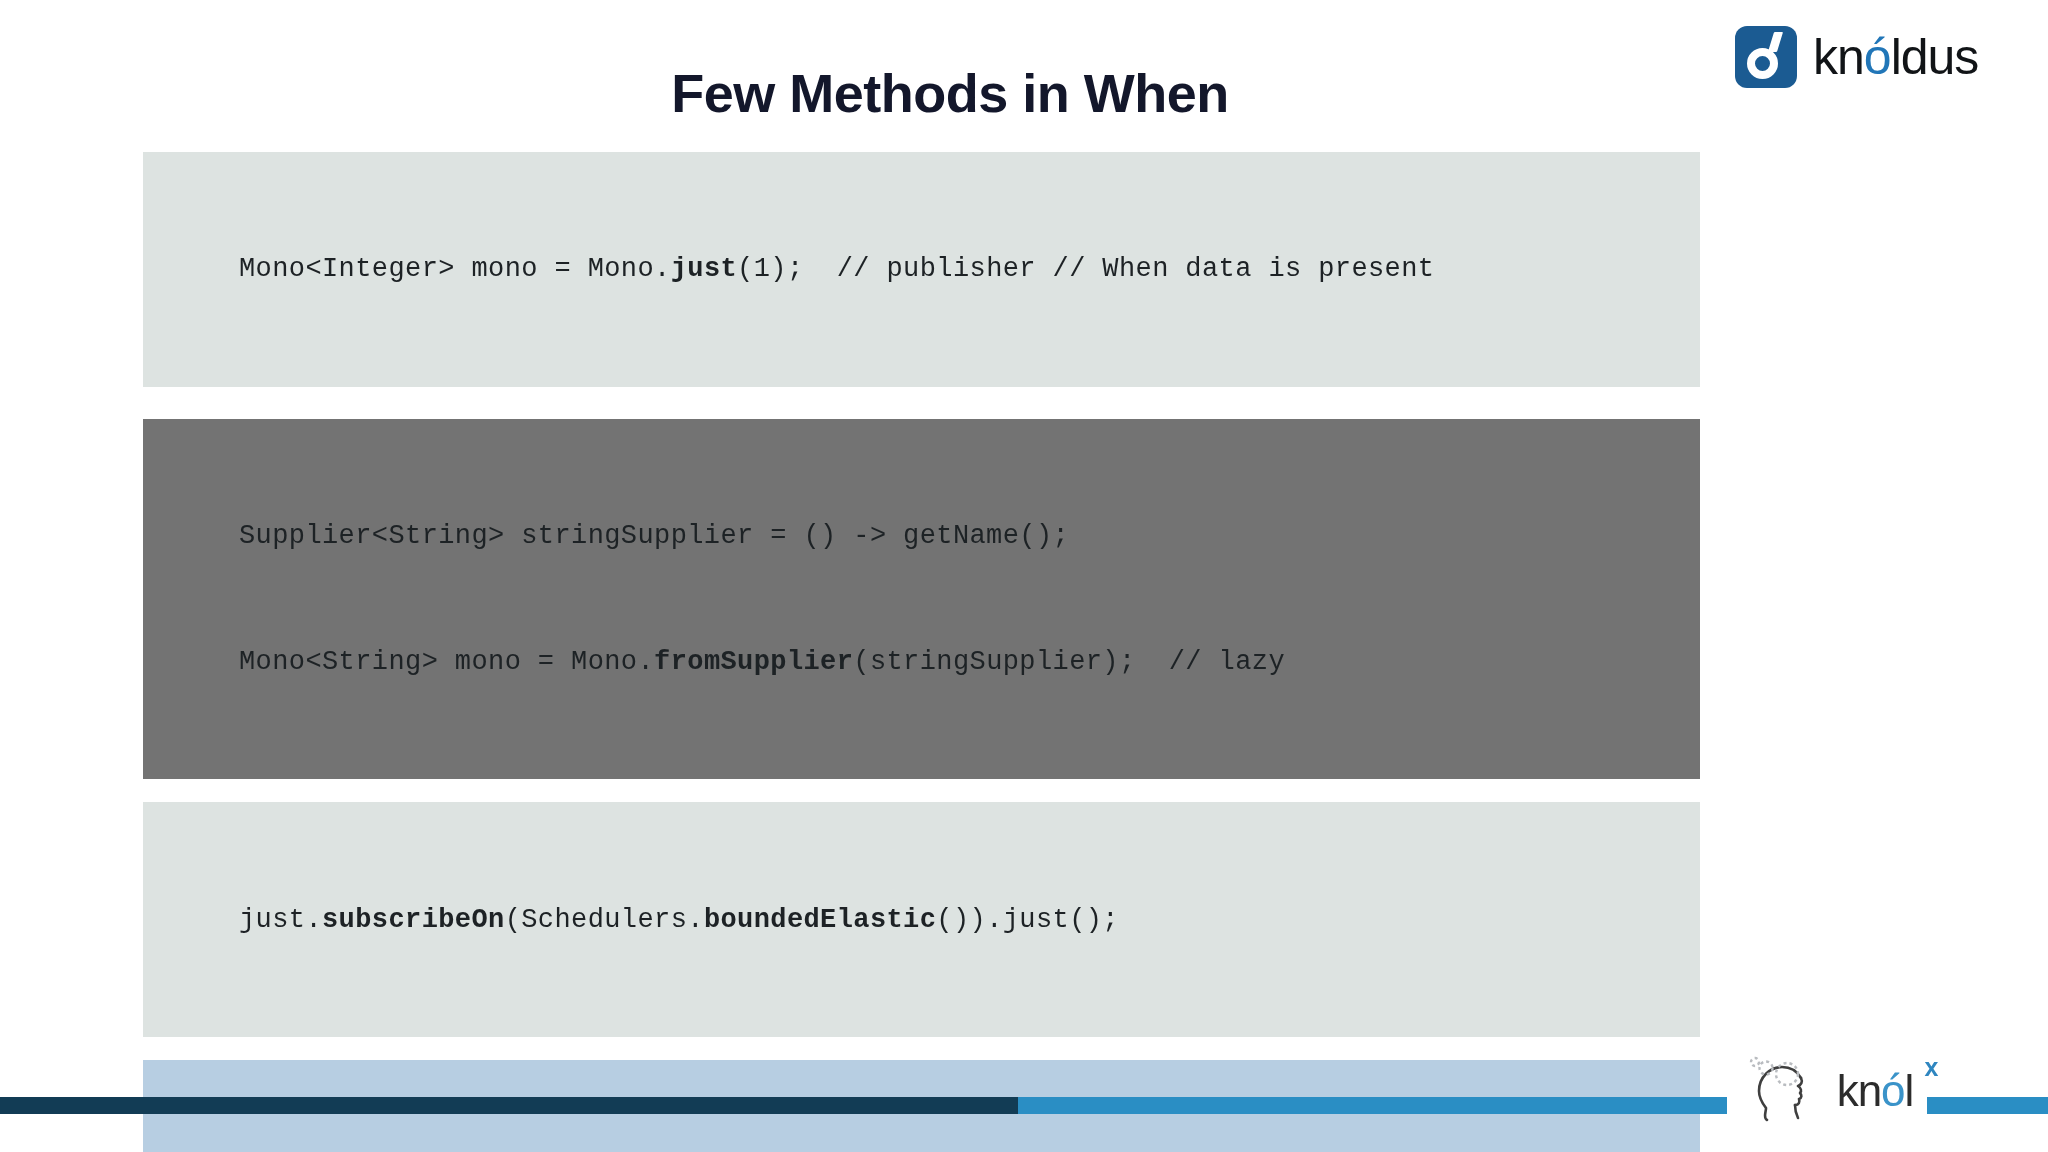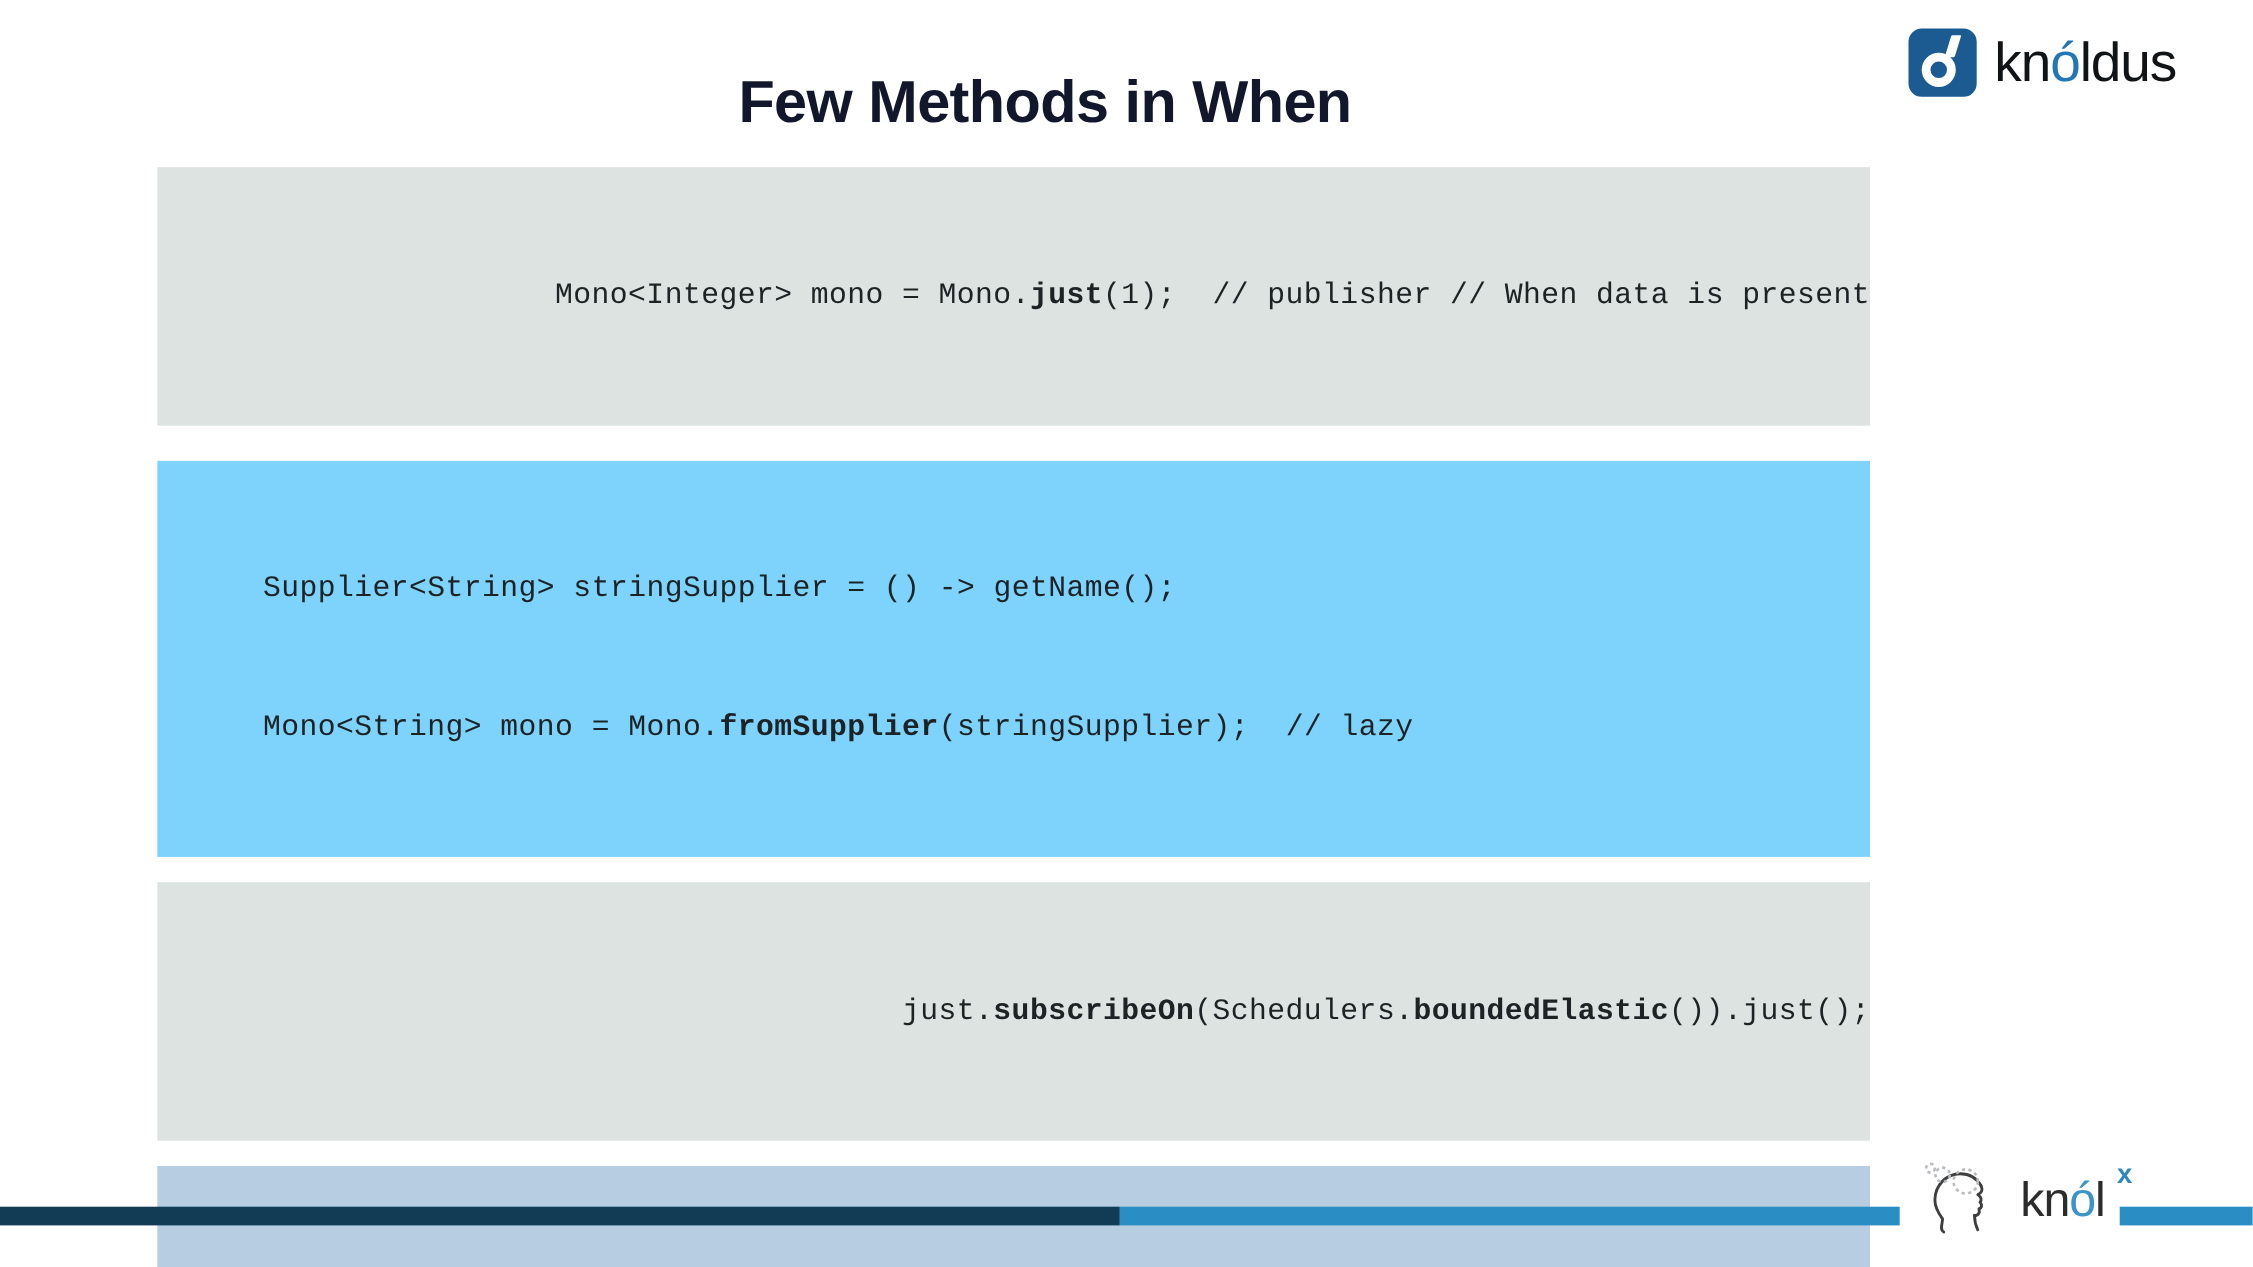--- a/index.html
+++ b/index.html
@@ -74,21 +74,21 @@
   .code-block {
     width:100%;
     padding:12px 0 12px 96px;
     font-family:"Liberation Mono", "DejaVu Sans Mono", monospace;
     font-size:27px;
     line-height:1.56;
     color:#1d2225;
     letter-spacing:0.4px;
     white-space:pre;
   }
-  .code-block.tone-gray  { background:#dde3e1;text-align:right; }
+  .code-block.tone-gray  { background:#dde3e1; }
   .code-block.tone-blue  { background:#b7cee2; }
   .block-gap-sm { height:23px; }
   .block-gap-md { height:32px; }
   .code-line { display:block; }
   .code-line b { font-weight:bold; }
 
   
   .footer-bar-dark {
     position:absolute;
     left:0; bottom:38px;
@@ -146,21 +146,21 @@
   <h1 class="page-title" style="color: rgb(19, 23, 43);">Few Methods in When</h1>
 
   <div class="code-stack">
 
     <div class="code-block tone-gray" style="background: rgb(221, 227, 225);">
       <span class="code-line"><span>Mono&lt;Integer&gt; mono = Mono.</span><b>just</b><span>(1);  // publisher // When data is present</span></span>
     </div>
 
     <div class="block-gap-md"></div>
 
-    <div class="code-block tone-blue" style="background: #7dd3fc;">
+    <div class="code-block tone-blue" style="background: #737373;">
       <span class="code-line"><span>Supplier&lt;String&gt; stringSupplier = () -&gt; getName();</span></span>
       <span class="code-line"><span>Mono&lt;String&gt; mono = Mono.</span><b>fromSupplier</b><span>(stringSupplier);  // lazy</span></span>
     </div>
 
     <div class="block-gap-sm"></div>
 
     <div class="code-block tone-gray" style="background: rgb(221, 227, 225);">
       <span class="code-line"><span>just.</span><b>subscribeOn</b><span>(Schedulers.</span><b>boundedElastic</b><span>()).just();</span></span>
     </div>
 

